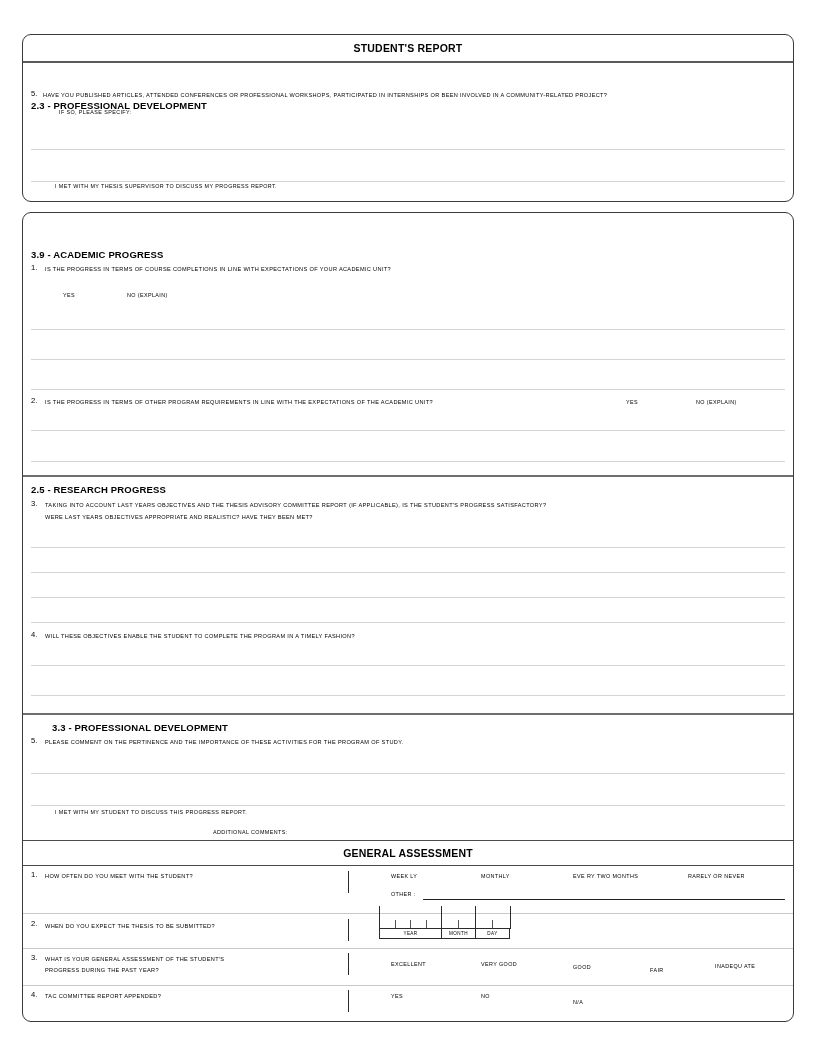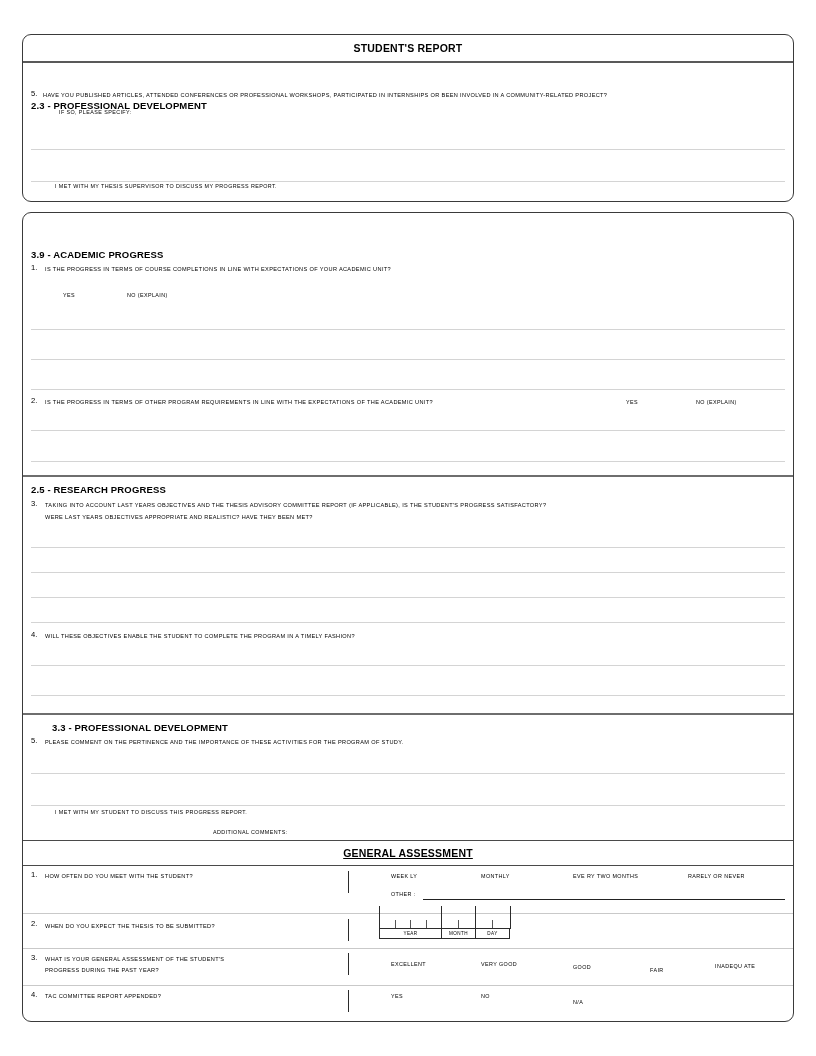--- a/index.html
+++ b/index.html
@@ -216,21 +216,21 @@
 
     <div class="rule" style="left:8px; top:560px; width:754px;"></div>
     <div class="rule" style="left:8px; top:592px; width:754px;"></div>
 
     <div class="abs tiny" style="left:32px; top:596px;">I MET WITH MY STUDENT TO DISCUSS THIS PROGRESS REPORT.</div>
 
     <div class="abs tiny" style="left:190px; top:616px;">ADDITIONAL COMMENTS:</div>
 
     <div class="sep-thin" style="left:0px; top:627px; width:770px;"></div>
 
-    <div class="abs" style="left:0px; top:627px; width:770px; height:25px; display:flex; align-items:center; justify-content:center;text-decoration:underline;">
+    <div class="abs" style="left:0px; top:627px; width:770px; height:25px; display:flex; align-items:center; justify-content:center;">
       <span class="banner-title">GENERAL ASSESSMENT</span>
     </div>
 
     <div class="sep-thin" style="left:0px; top:652px; width:770px;"></div>
 
     <div class="ga-divider" style="left:325px; top:658px; height:22px;"></div>
     <div class="abs qnum" style="left:8px; top:657px;">1.</div>
     <div class="abs q" style="left:22px; top:660px;">HOW OFTEN DO YOU MEET WITH THE STUDENT?</div>
 
     <div class="abs tiny" style="left:368px; top:660px;">WEEK LY</div>

